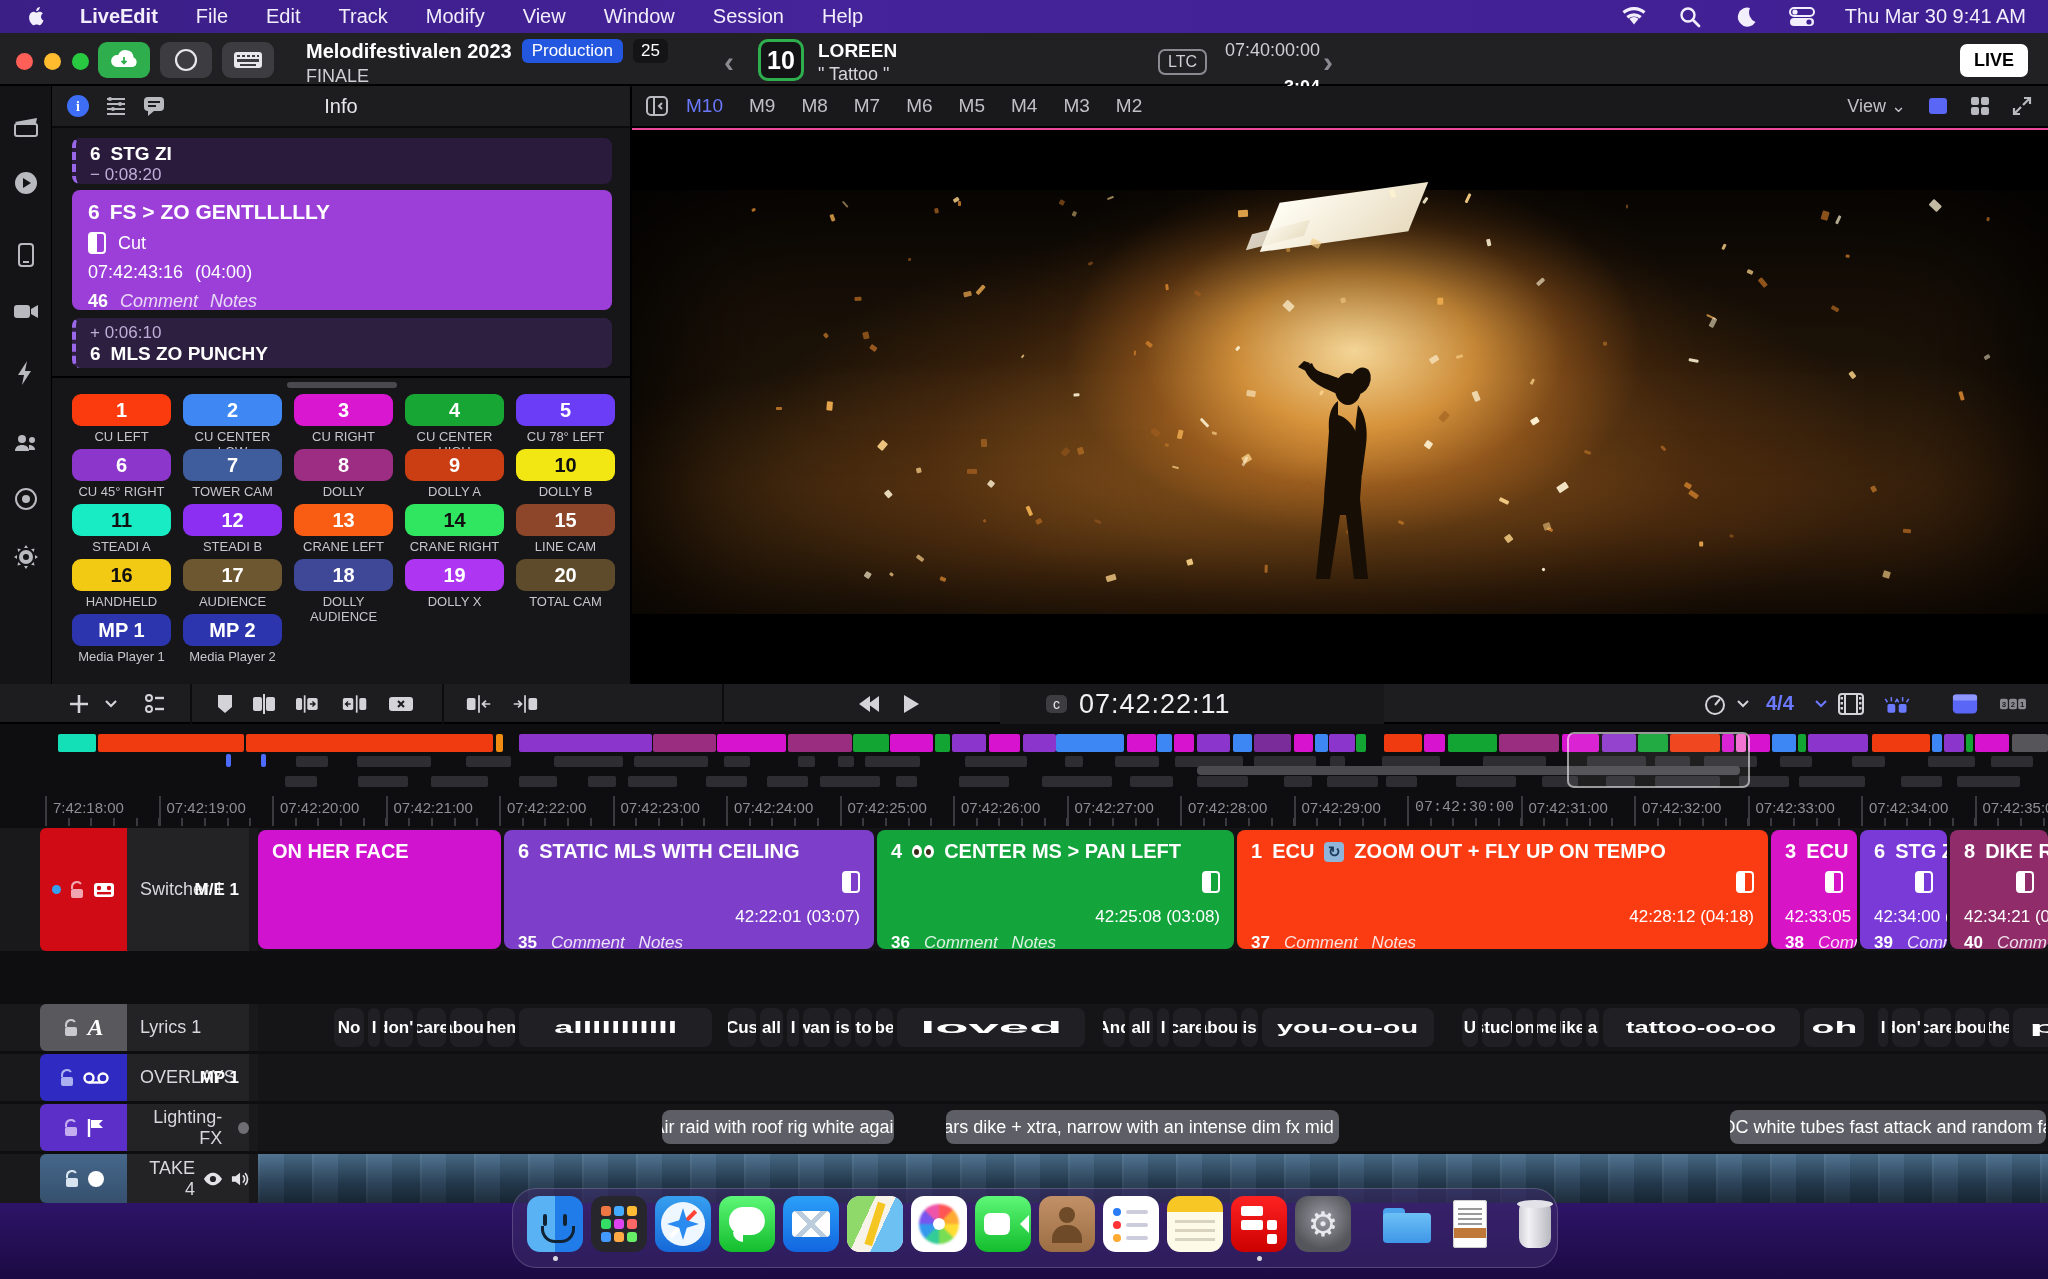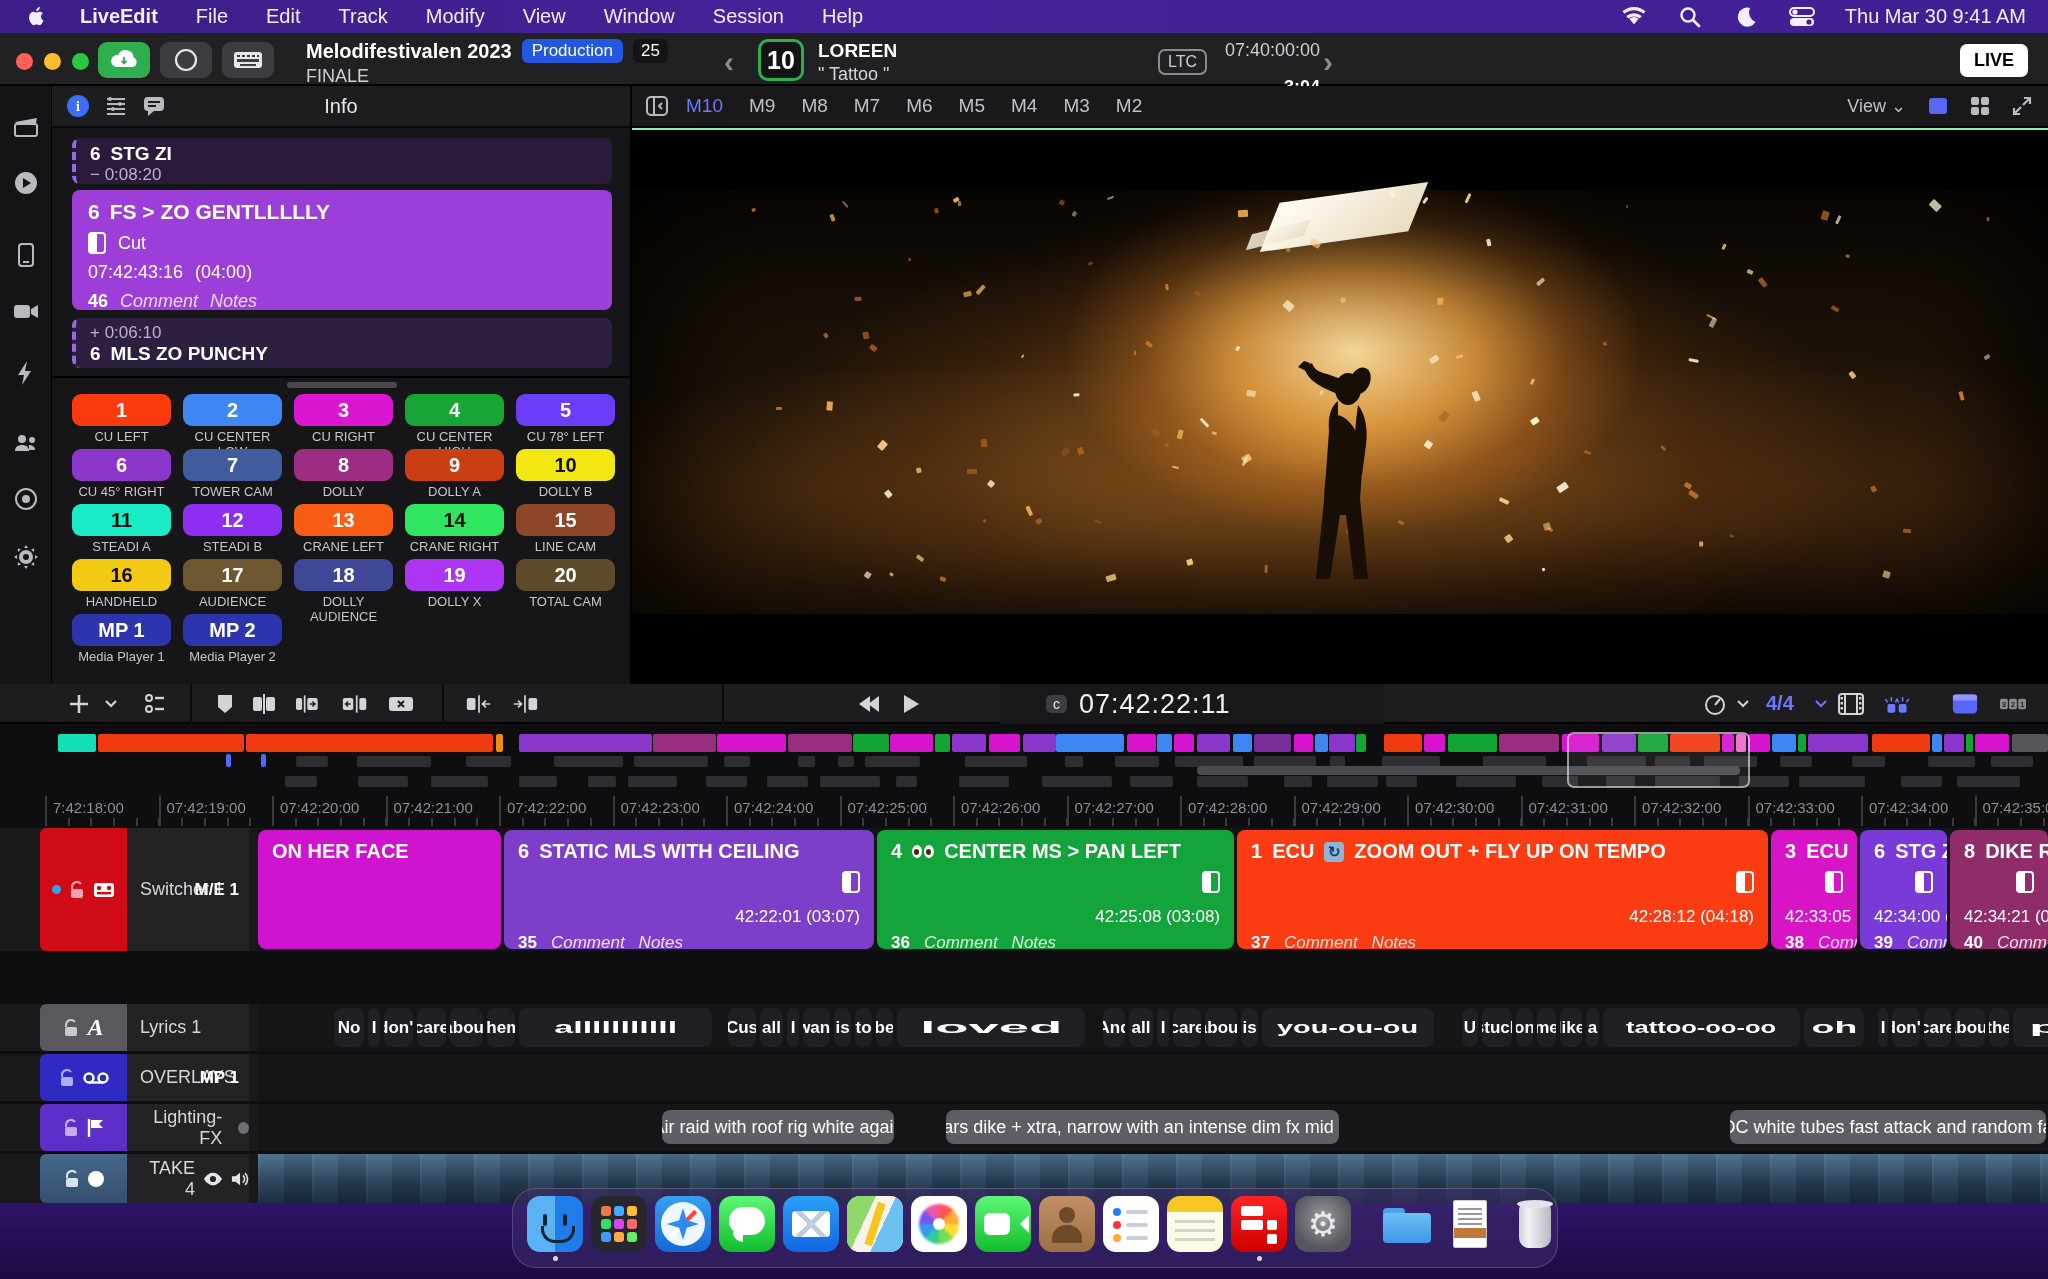--- a/index.html
+++ b/index.html
@@ -72,21 +72,21 @@
   #drag-handle { position:absolute; left:235px; top:296px; width:110px; height:6px; border-radius:3px; background:#4a4a4e; }
 
   
   #cam-grid { position:absolute; left:0; top:308px; width:580px; }
   .pad { position:absolute; width:99px; height:32px; border-radius:9px; display:flex; align-items:center; justify-content:center;
     color:#fff; font-weight:bold; font-size:20px; }
   .pad.dark { color:#101010; }
   .pad-label { position:absolute; width:99px; text-align:center; color:#c6c6cb; font-size:13px; }
 
   
-  #viewer { position:absolute; left:632px; top:0; width:1416px; height:598px; background:#86efac; }
+  #viewer { position:absolute; left:632px; top:0; width:1416px; height:598px; background:#ec4899; }
   #vtabs { position:absolute; left:0; top:0; width:100%; height:42px; background:#19191b; border-bottom:2px solid #000;
     display:flex; align-items:center; color:#c0c0c6; font-size:19px; }
   #vtabs .vt { margin-right:26px; }
   #vtabs .vt.active { color:#6b79ff; }
   #vtabs-right { position:absolute; right:16px; display:flex; align-items:center; gap:22px; color:#c0c0c6; font-size:18px; }
   #video { position:absolute; left:0; top:44px; width:100%; height:554px; background:#000; overflow:hidden; }
   #footage { position:absolute; left:0; top:60px; width:100%; height:424px;
     background:
       radial-gradient(ellipse 340px 220px at 51% 38%, rgba(255,225,160,.95), rgba(245,170,70,.75) 35%, rgba(190,110,35,.4) 62%, rgba(90,50,15,.12) 85%, transparent 100%),
       radial-gradient(ellipse 700px 300px at 48% 62%, rgba(235,150,50,.5), rgba(130,70,20,.25) 55%, transparent 80%),
@@ -974,21 +974,21 @@
         <div class="rl" style="left: 847.5px;">07:42:25:00</div>
         <div class="rtick" style="left: 953px;"></div>
         <div class="rl" style="left: 961px;">07:42:26:00</div>
         <div class="rtick" style="left: 1066.5px;"></div>
         <div class="rl" style="left: 1074.5px;">07:42:27:00</div>
         <div class="rtick" style="left: 1180px;"></div>
         <div class="rl" style="left: 1188px;">07:42:28:00</div>
         <div class="rtick" style="left: 1293.5px;"></div>
         <div class="rl" style="left: 1301.5px;">07:42:29:00</div>
         <div class="rtick" style="left: 1407px;"></div>
-        <div class="rl" style="left: 1415px;">07:42:30:00</div>
+        <div class="rl" style="left: 1415px; font-family: Liberation Mono, monospace;">07:42:30:00</div>
         <div class="rtick" style="left: 1520.5px;"></div>
         <div class="rl" style="left: 1528.5px;">07:42:31:00</div>
         <div class="rtick" style="left: 1634px;"></div>
         <div class="rl" style="left: 1642px;">07:42:32:00</div>
         <div class="rtick" style="left: 1747.5px;"></div>
         <div class="rl" style="left: 1755.5px;">07:42:33:00</div>
         <div class="rtick" style="left: 1861px;"></div>
         <div class="rl" style="left: 1869px;">07:42:34:00</div>
         <div class="rtick" style="left: 1974.5px;"></div>
         <div class="rl" style="left: 1982.5px;">07:42:35:0</div>

